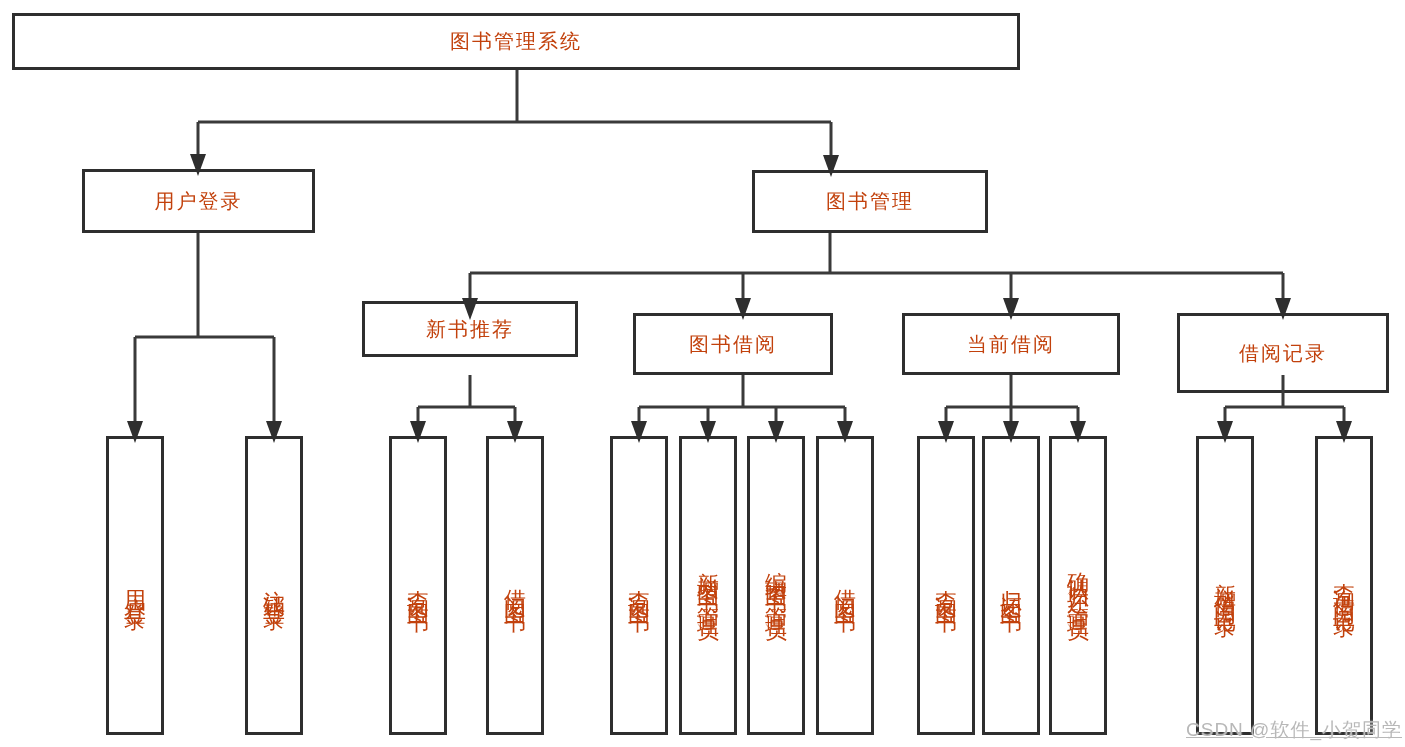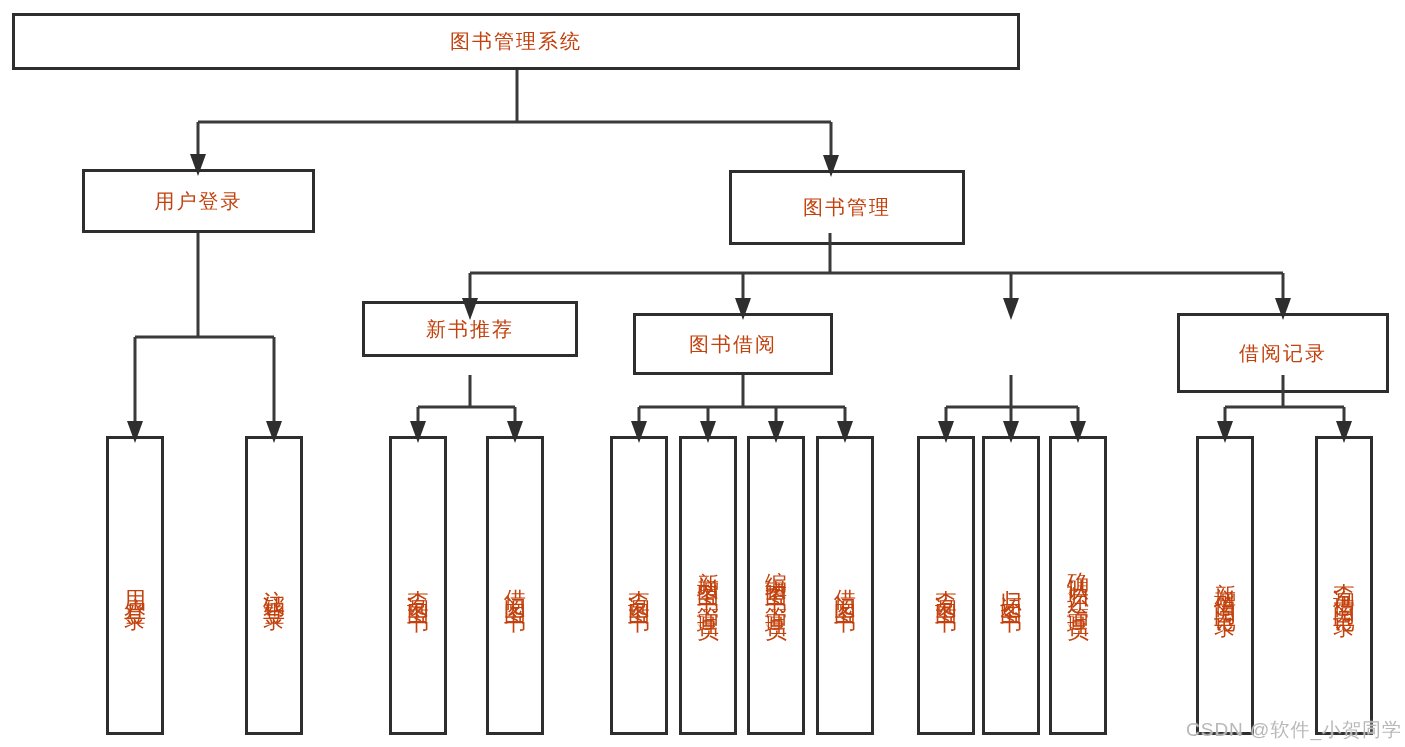--- a/index.html
+++ b/index.html
@@ -18,34 +18,36 @@
     writing-mode:vertical-rl;text-orientation:mixed;
     font-size:22px;letter-spacing:7px;line-height:1;
   }
   #edges{position:absolute;left:0;top:0;z-index:2;pointer-events:none;}
   #edges path{stroke:#3a3a3a;stroke-width:3;fill:none;}
   #edges polygon{fill:#2e2e2e;stroke:none;}
   .watermark{
     position:absolute;left:1186px;top:717px;z-index:3;
     font-size:19px;color:#b8b8b8;letter-spacing:1px;white-space:nowrap;
     text-shadow:0 0 2px #ffffff;
+    text-decoration:underline;
   }
 </style>
 </head>
 <body>
 
 <div id="canvas">
 
   <div class="box hbox" style="left:12px;top:13px;width:1008px;height:57px">图书管理系统</div>
 
   <div class="box hbox" style="left:82px;top:169px;width:233px;height:64px">用户登录</div>
-  <div class="box hbox" style="left:729px;top:170px;width:236px;height:75px">图书管理</div>
+  <div class="box hbox" style="left:752px;top:170px;width:236px;height:63px">图书管理</div>
 
   <div class="box hbox" style="left:362px;top:301px;width:216px;height:56px">新书推荐</div>
   <div class="box hbox" style="left:633px;top:313px;width:200px;height:62px">图书借阅</div>
+  <div class="box hbox" style="left:902px;top:313px;width:218px;height:62px">当前借阅</div>
   <div class="box hbox" style="left:1177px;top:313px;width:212px;height:80px">借阅记录</div>
 
   <div class="box vbox" style="left:106px;top:436px;width:58px;height:299px">用户登录</div>
   <div class="box vbox" style="left:245px;top:436px;width:58px;height:299px">注销登录</div>
 
   <div class="box vbox" style="left:389px;top:436px;width:58px;height:299px">查询图书</div>
   <div class="box vbox" style="left:486px;top:436px;width:58px;height:299px">借阅图书</div>
 
   <div class="box vbox" style="left:610px;top:436px;width:58px;height:299px">查询图书</div>
   <div class="box vbox" style="left:679px;top:436px;width:58px;height:299px">新增图书（管理员）</div>

